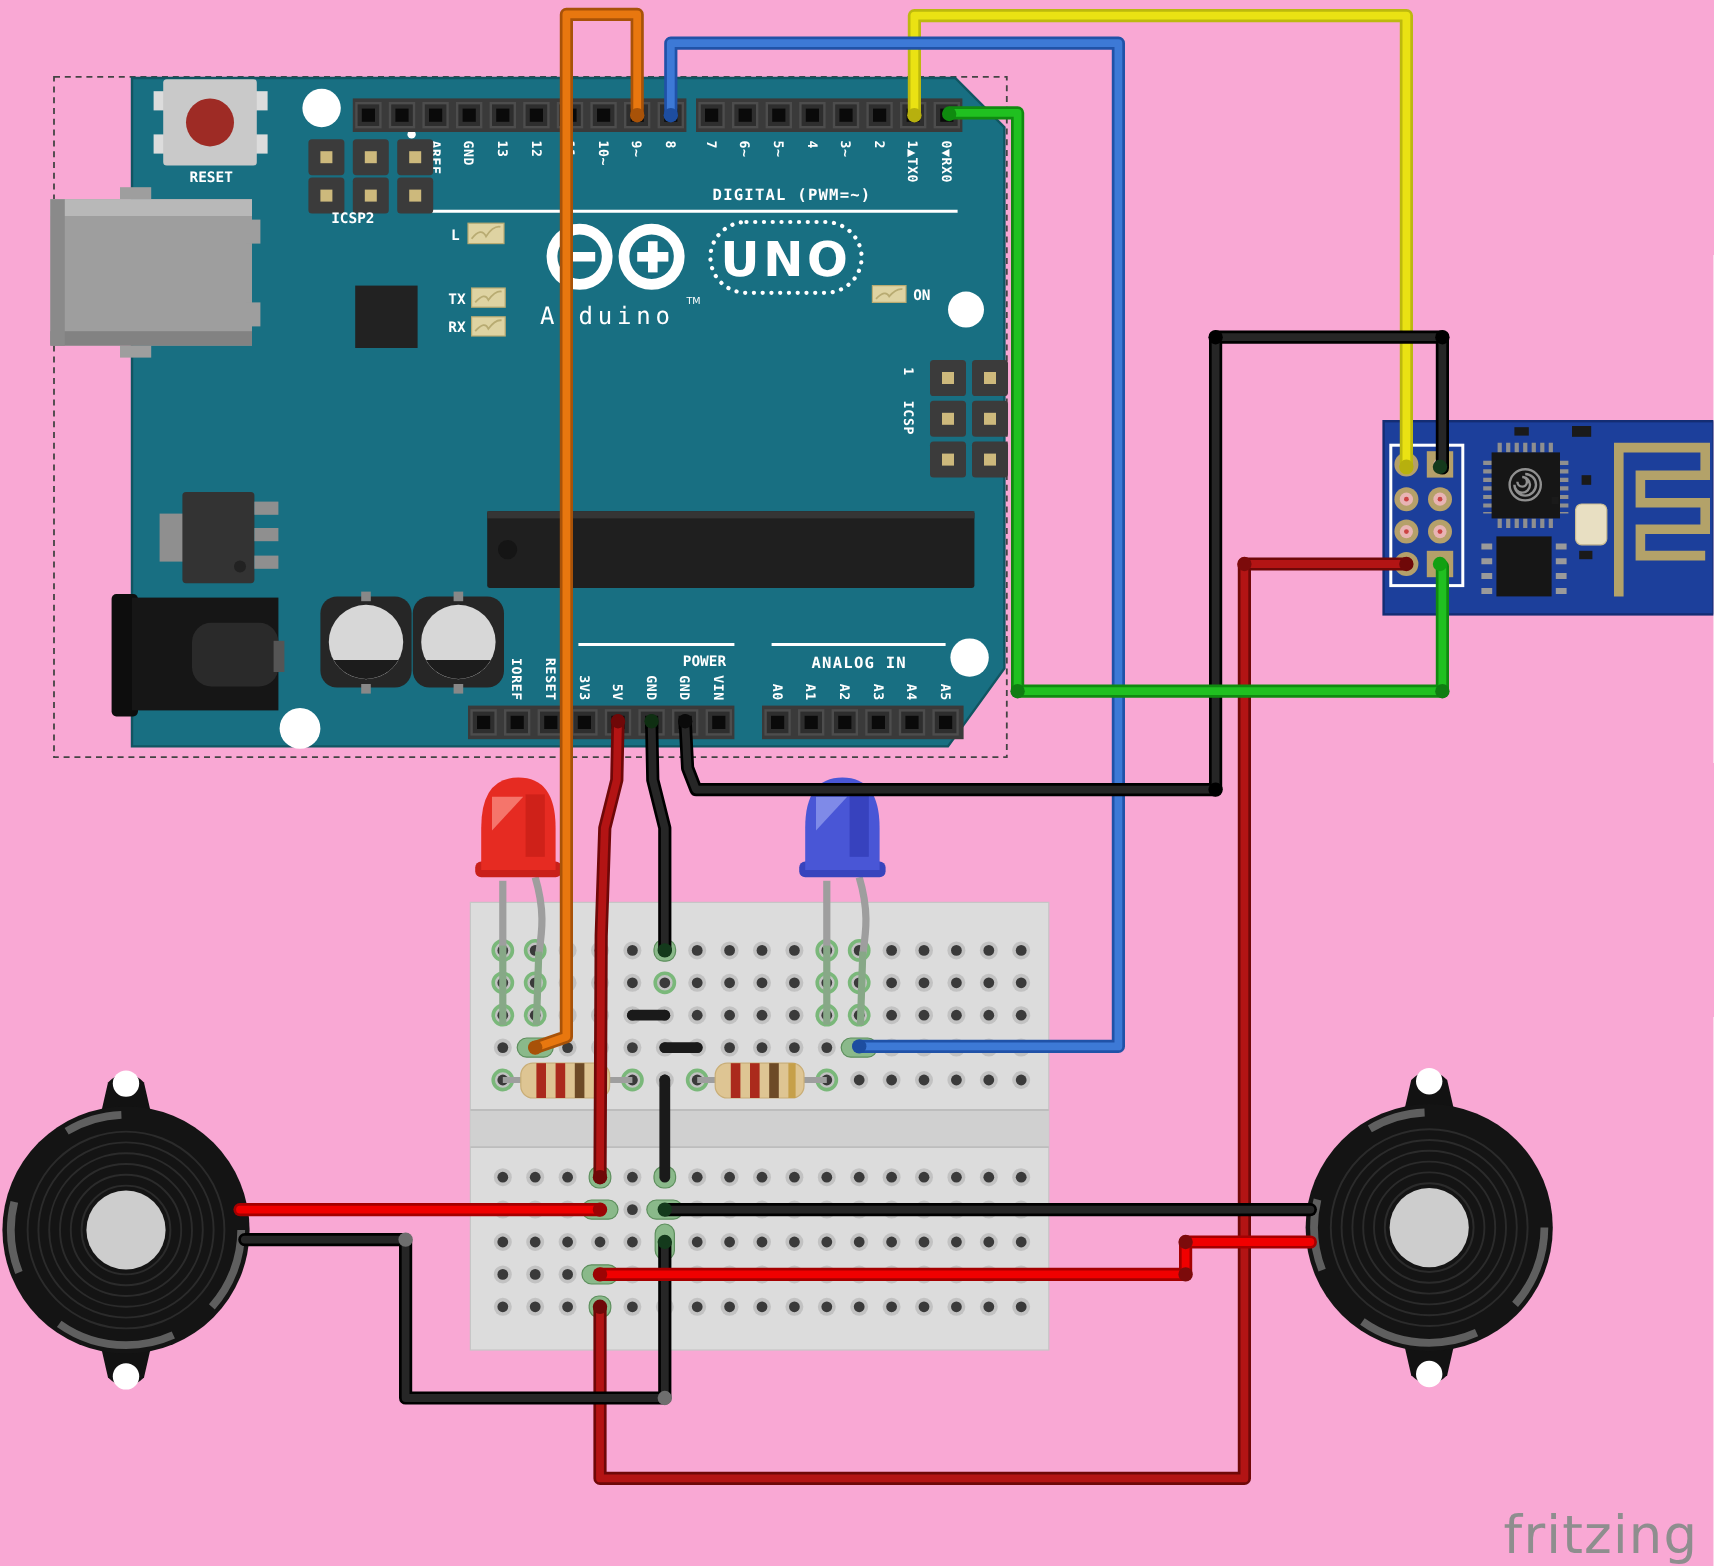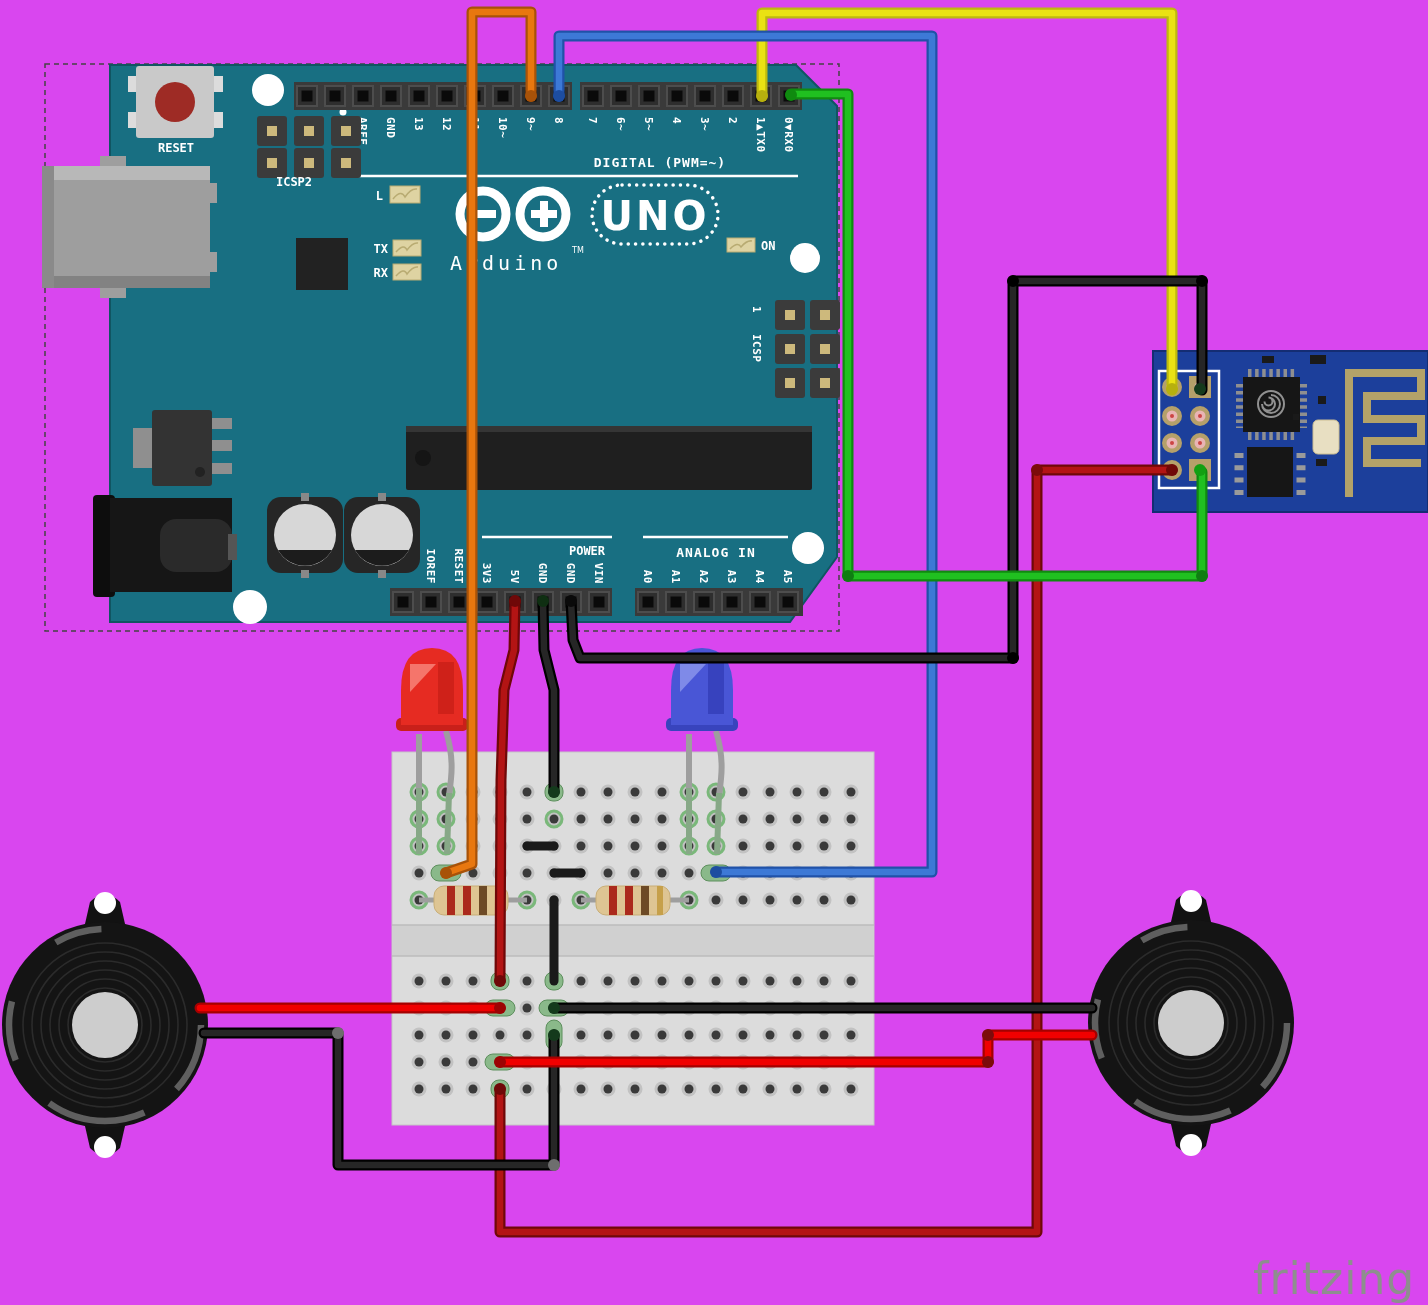--- a/index.html
+++ b/index.html
@@ -1,16 +1,16 @@
 <!DOCTYPE html>
 <html><head>
 <meta charset="utf-8">
 <style>
   html,body{margin:0;padding:0;background:#fff;}
-  .stage{position:relative;width:1428px;height:1305px;background:#d946ef;overflow:hidden;
+  .stage{position:relative;width:1428px;height:1305px;background:#f9a8d4;overflow:hidden;
          font-family:"DejaVu Sans", sans-serif;}
   svg{display:block;}
   .silk{font:bold 13px "DejaVu Sans Mono", monospace;fill:#fff;letter-spacing:1px;}
   .silksm{font:bold 12px "DejaVu Sans Mono", monospace;fill:#fff;}
   .pinlbl{font:bold 11px "DejaVu Sans Mono", monospace;fill:#fff;letter-spacing:.5px;}
   .brand{font:20px "DejaVu Sans Mono", monospace;fill:#fff;letter-spacing:4px;}
   .tm{font:8px "DejaVu Sans", sans-serif;fill:#fff;}
   .uno{font:bold 40px "DejaVu Sans", sans-serif;fill:#fff;letter-spacing:3px;}
   .watermark{font:44px "DejaVu Sans", sans-serif;fill:#8e8e8e;letter-spacing:1px;}
 </style>

